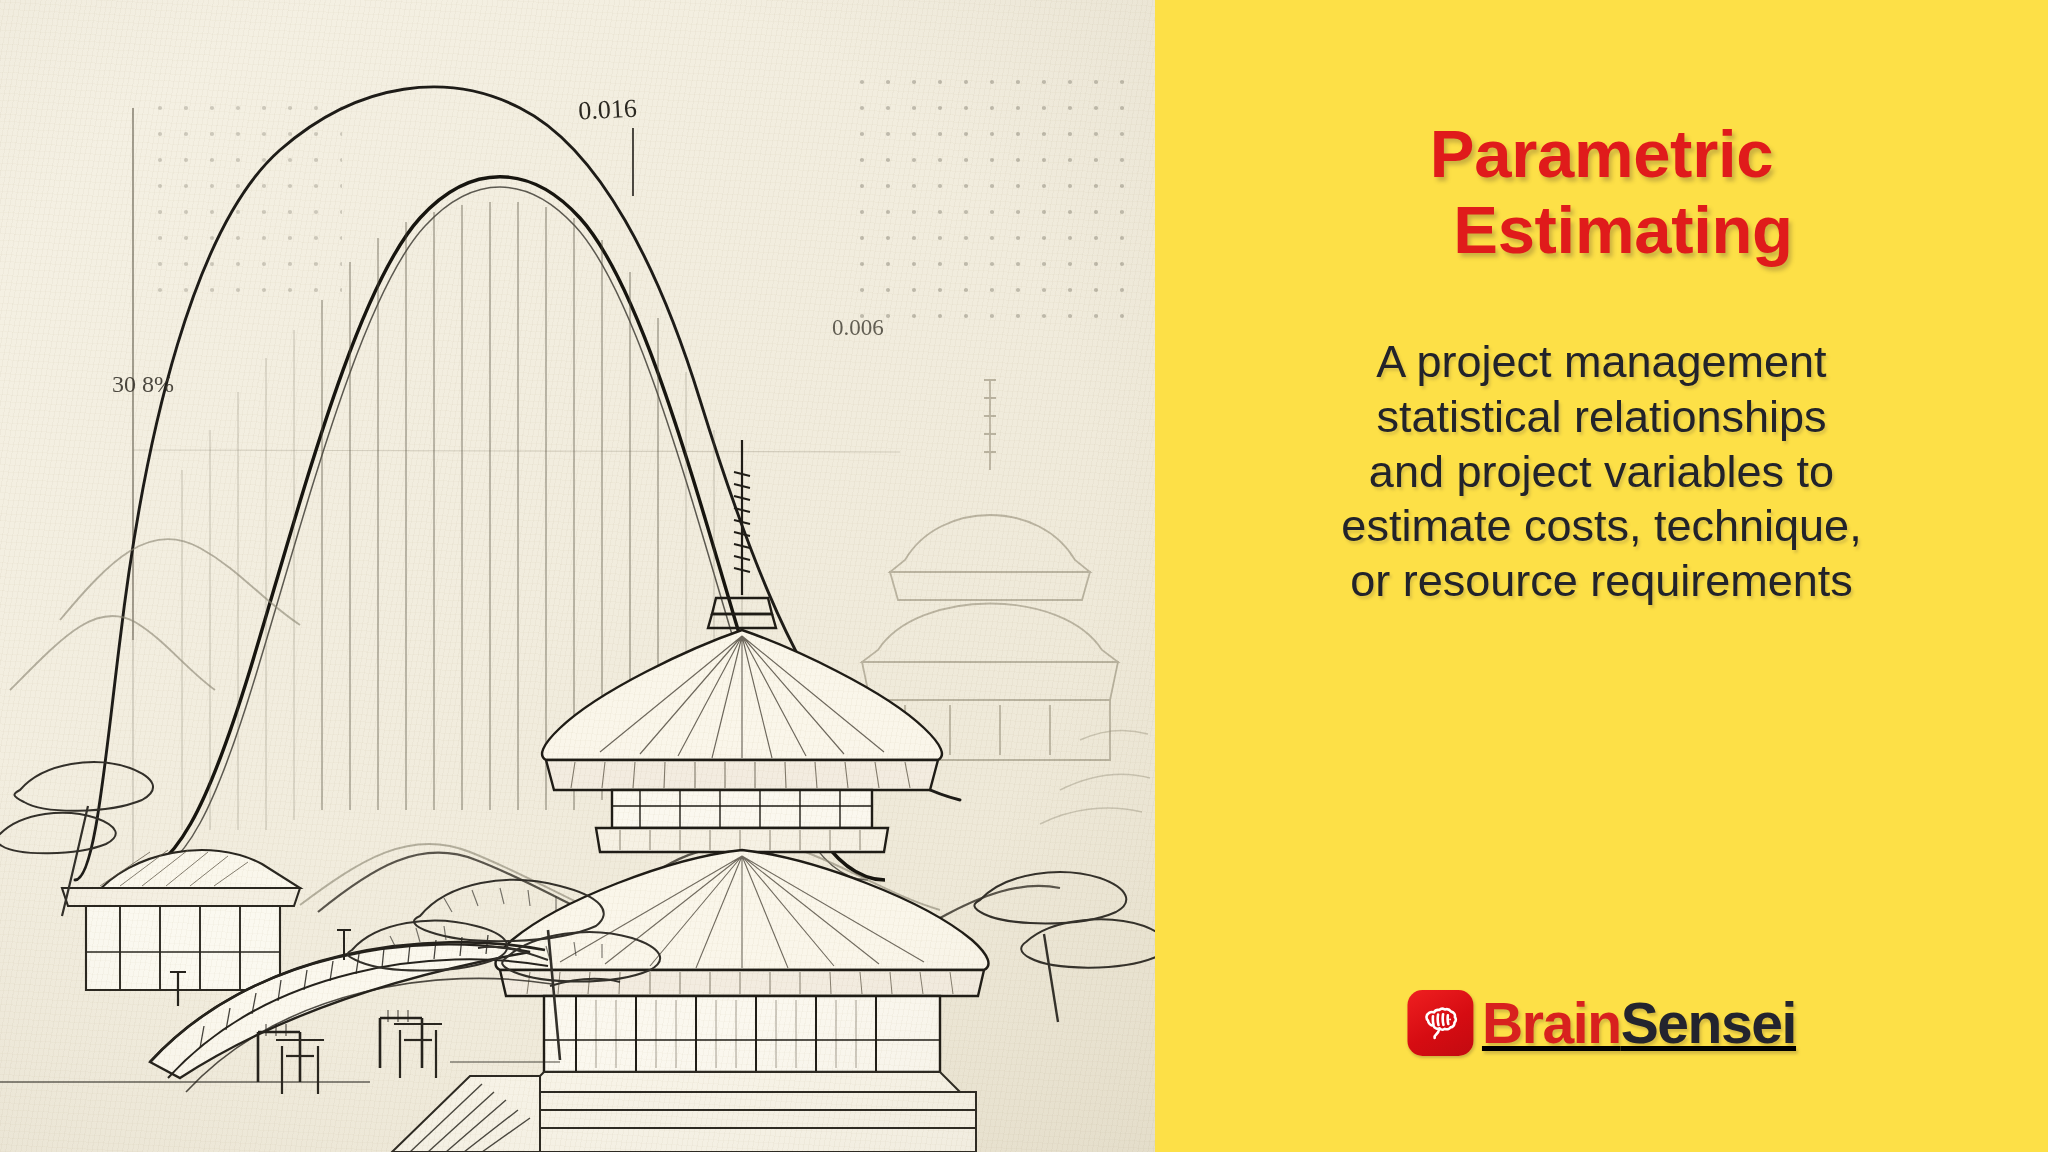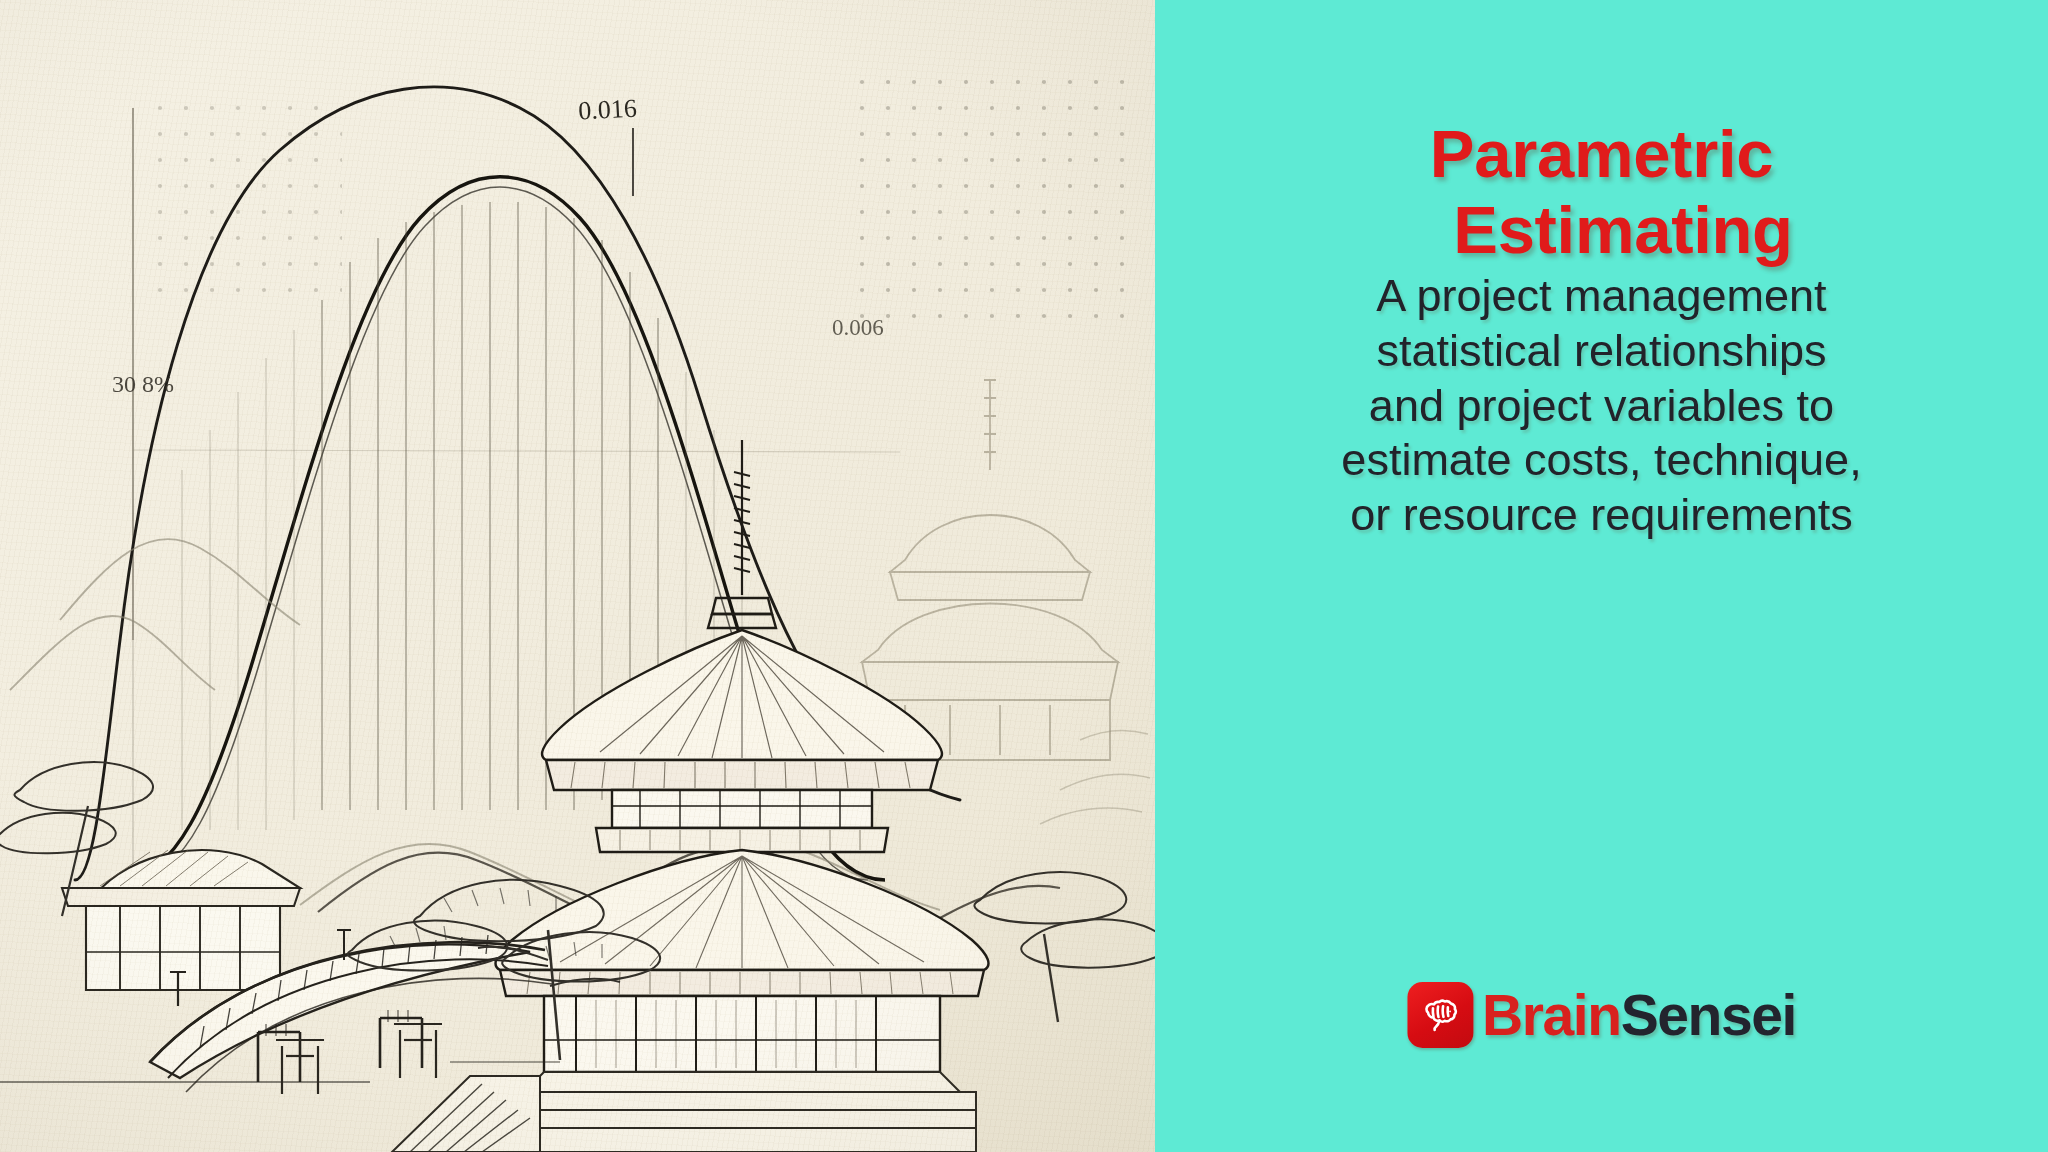--- a/index.html
+++ b/index.html
@@ -39,59 +39,61 @@
   .vignette {
     position:absolute; inset:0; pointer-events:none;
     background:radial-gradient(ellipse 90% 85% at 45% 45%, rgba(0,0,0,0) 55%, rgba(120,105,70,.09) 100%);
   }
 
   
   .text-panel {
     position:relative;
     flex:1 1 auto;
     height:1152px;
-    background:#5eead4;
+    background:#fde047;
     display:flex;
     flex-direction:column;
     align-items:center;
     padding:0 42px;
   }
 
   .headline {
     margin-top:116px;
     text-align:center;
     font-size:67px;
     font-weight:bold;
     line-height:1.14;
     color:#e01b1b;
     letter-spacing:-0.3px;
     text-shadow:3px 4px 4px rgba(90,70,45,.30);
     max-width:780px;
   }
   .headline .l2 { display:block;margin-left:43px; }
 
   .desc {
+    margin-top:66px;
     text-align:center;
     font-size:45px;
     line-height:1.22;
     color:#22232a;
     max-width:640px;
     text-shadow:2px 3px 3px rgba(100,85,60,.22);
   }
   .desc .ln { display:block; white-space:nowrap; }
 
   
   .logo {
     position:absolute;
     left:50%;
     transform:translateX(-50%);
-    bottom:104px;
+    bottom:96px;
     display:flex;
     align-items:center;
     gap:9px;
+    text-decoration:underline;
   }
   .logo-mark {
     width:66px; height:66px;
     border-radius:15px;
     background:linear-gradient(150deg,#ef1f20 0%,#d60c12 55%,#c20a10 100%);
     display:flex; align-items:center; justify-content:center;
     box-shadow:1px 2px 3px rgba(90,60,40,.28);
   }
   .logo-word {
     font-size:57px;

